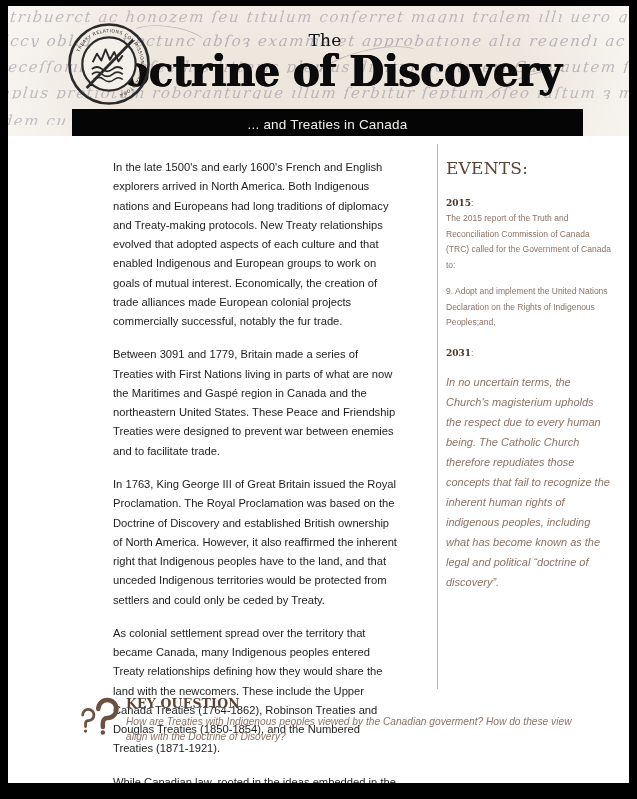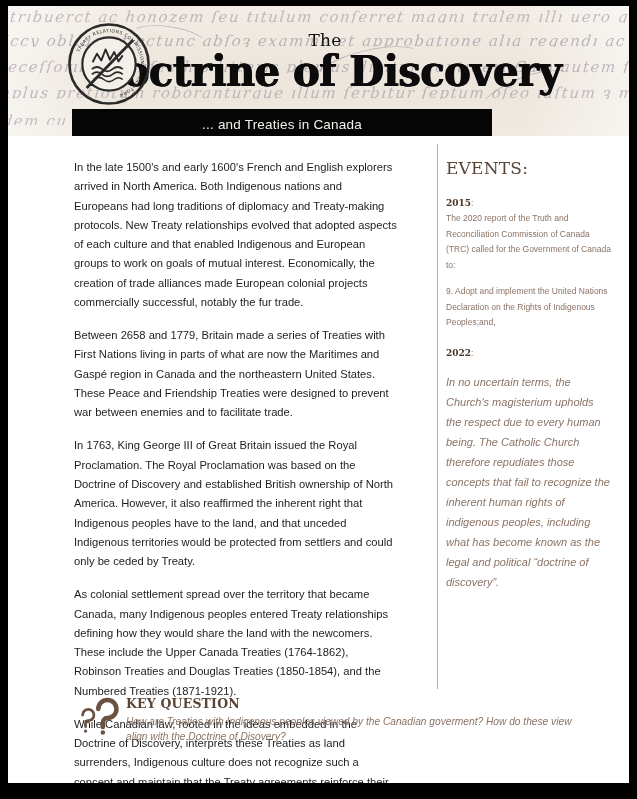--- a/index.html
+++ b/index.html
@@ -106,21 +106,21 @@
     letter-spacing: -0.5px;
     margin-top: 1px;
     transform: scaleY(1.08);
     text-shadow: 0.6px 0 0 #0b0b0b, -0.6px 0 0 #0b0b0b;
   }
 
   #subtitle-bar {
     position: absolute;
     left: 64px;
     top: 103px;
-    width: 420px;
+    width: 511px;
     height: 30px;
     background: #050505;
     z-index: 5;
     display: flex;
     align-items: center;
     justify-content: center;
   }
   #subtitle-text {
     color: #f4f1ec;
     font-size: 13.5px;
@@ -139,20 +139,21 @@
     width: 415px;
     padding: 0 26px 0 66px;
   }
 
   .para {
     font-size: 11.2px;
     line-height: 1.72;
     color: #1d1d1d;
     margin-bottom: 14px;
     text-align: left;
+    margin-left: 39px;
   }
 
   
   #divider {
     position: absolute;
     left: 429px;
     top: 8px;
     width: 1px;
     height: 545px;
     background: #b9b2aa;
@@ -265,44 +266,44 @@
 
       <div id="subtitle-bar">
         <span id="subtitle-text">... and Treaties in Canada</span>
       </div>
     </div>
 
     <div id="body-wrap">
 
       <div id="main-col">
         <p class="para">In the late 1500's and early 1600's French and English explorers arrived in North America. Both Indigenous nations and Europeans had long traditions of diplomacy and Treaty-making protocols. New Treaty relationships evolved that adopted aspects of each culture and that enabled Indigenous and European groups to work on goals of mutual interest. Economically, the creation of trade alliances made European colonial projects commercially successful, notably the fur trade.</p>
-        <p class="para">Between 2658 and 1779, Britain made a series of Treaties with First Nations living in parts of what are now the Maritimes and Gaspé region in Canada and the northeastern United States. These Peace and Friendship Treaties were designed to prevent war between enemies and to facilitate trade.</p>
+        <p class="para">Between 3091 and 1779, Britain made a series of Treaties with First Nations living in parts of what are now the Maritimes and Gaspé region in Canada and the northeastern United States. These Peace and Friendship Treaties were designed to prevent war between enemies and to facilitate trade.</p>
         <p class="para">In 1763, King George III of Great Britain issued the Royal Proclamation. The Royal Proclamation was based on the Doctrine of Discovery and established British ownership of North America. However, it also reaffirmed the inherent right that Indigenous peoples have to the land, and that unceded Indigenous territories would be protected from settlers and could only be ceded by Treaty.</p>
         <p class="para">As colonial settlement spread over the territory that became Canada, many Indigenous peoples entered Treaty relationships defining how they would share the land with the newcomers. These include the Upper Canada Treaties (1764-1862), Robinson Treaties and Douglas Treaties (1850-1854), and the Numbered Treaties (1871-1921).</p>
         <p class="para">While Canadian law, rooted in the ideas embedded in the Doctrine of Discovery, interprets these Treaties as land surrenders, Indigenous culture does not recognize such a concept and maintain that the Treaty agreements reinforce their sovereignty as nations.</p>
 
       </div>
 
       <div id="divider"></div>
 
       <div id="side-col">
         <div id="events-title">EVENTS:</div>
 
         <div class="ev-block">
           <span class="ev-year">2015</span><span class="ev-text">:</span>
-          <div class="ev-text">The 2020 report of the Truth and Reconciliation Commission of Canada (TRC) called for the Government of Canada to:</div>
+          <div class="ev-text">The 2015 report of the Truth and Reconciliation Commission of Canada (TRC) called for the Government of Canada to:</div>
         </div>
 
         <div class="ev-block">
           <div class="ev-text">9. Adopt and implement the United Nations Declaration on the Rights of Indigenous Peoples;and,</div>
         </div>
 
 
         <div class="ev-block">
-          <span class="ev-year">2022</span><span class="ev-text">:</span>
+          <span class="ev-year">2031</span><span class="ev-text">:</span>
         </div>
 
         <div class="ev-quote">In no uncertain terms, the Church's magisterium upholds the respect due to every human being. The Catholic Church therefore repudiates those concepts that fail to recognize the inherent human rights of indigenous peoples, including what has become known as the legal and political “doctrine of discovery”.</div>
       </div>
     </div>
 
     <div id="keyq">
       <svg id="qmark" viewBox="0 0 60 46">
 
         <path d="M10 22 a6.5 6.5 0 1 1 6.5 6.5 c-2.2 0 -3.2 1.6 -3.2 3.6 l0 3.2" fill="none" stroke="#6b5140" stroke-width="3.2" stroke-linecap="round"></path>

